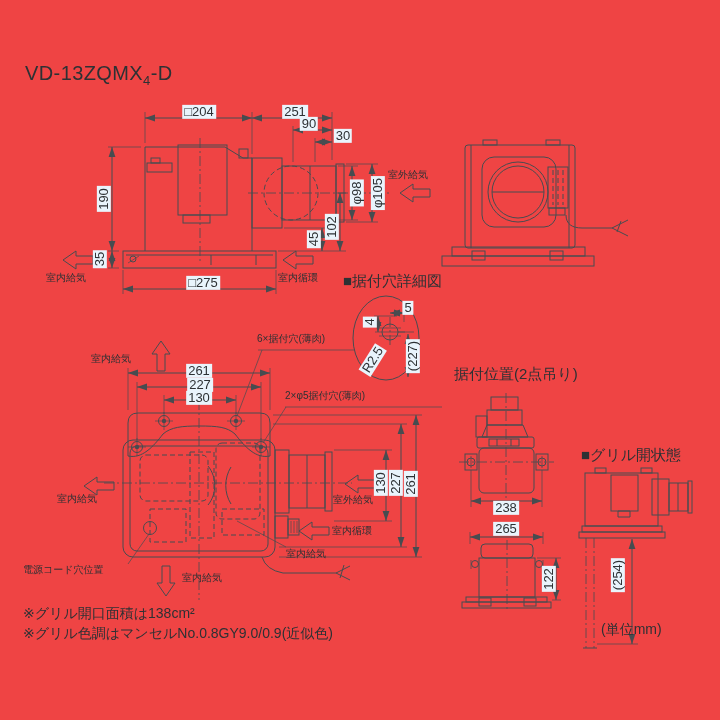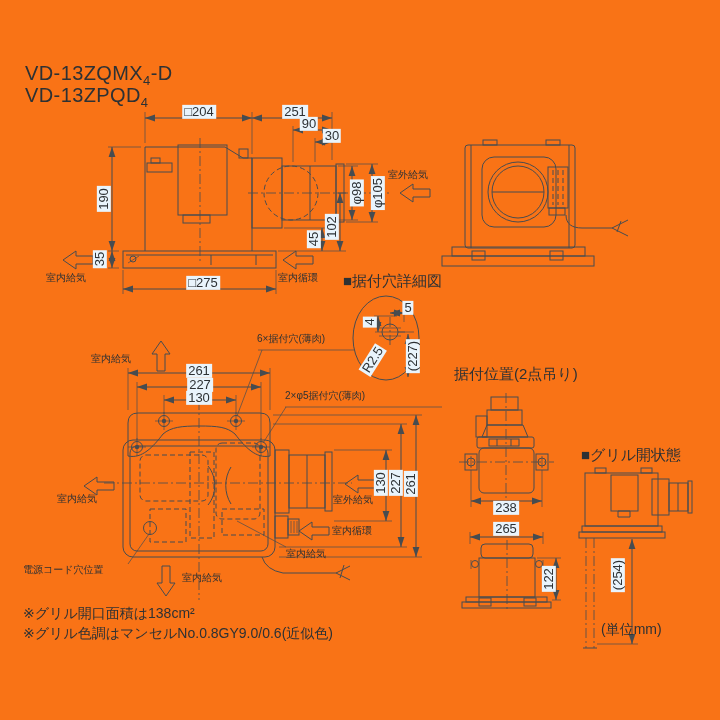--- a/index.html
+++ b/index.html
@@ -1,16 +1,16 @@
 <!DOCTYPE html>
 <html><head>
 <meta charset="utf-8">
 <style>
   html,body{margin:0;padding:0}
-  .page{position:relative;width:720px;height:720px;background:#f97316;
+  .page{position:relative;width:720px;height:720px;background:#ef4444;
         font-family:"Liberation Sans","DejaVu Sans",sans-serif;color:#2d3134;overflow:hidden}
   .page svg{position:absolute;left:0;top:0}
   .art{stroke:#474c50;fill:none;stroke-width:1}
   .art .dsh{stroke-dasharray:5 3}
   .art .cl{stroke-dasharray:10 3 2 3;stroke-width:.8}
   .art .thin{stroke-width:.7}
   .art .fillc{fill:#474c50;stroke:none}
   .t{position:absolute;white-space:nowrap}
   .model{font-size:20px;letter-spacing:.4px}
   .model sub{font-size:13px}
@@ -292,26 +292,25 @@
       <line x1="594" y1="538" x2="594" y2="648" class="cl"></line>
       <line x1="583" y1="648" x2="597" y2="648"></line>
       <line x1="597" y1="644" x2="638" y2="644" class="thin"></line>
       <line x1="632" y1="539" x2="632" y2="644" marker-start="url(#ah)" marker-end="url(#ah)"></line>
     </g>
 
   </g>
 </svg>
 
 <div class="t model" style="left:25px;top:62px"><span>VD-13ZQMX</span><sub>4</sub><span>-D</span></div>
-<div class="t model" style="left:25px;top:84px"><span>VD-13ZPQD</span><sub>4</sub><span></span></div>
 
 <div class="t dim" style="left:199px;top:112px">□204</div>
 <div class="t dim" style="left:295px;top:112px">251</div>
 <div class="t dim" style="left:309px;top:124px">90</div>
-<div class="t dim" style="left:332px;top:136px">30</div>
+<div class="t dim" style="left:343px;top:136px">30</div>
 <div class="t dim dimv" style="left:104px;top:199px">190</div>
 <div class="t dim dimv" style="left:100px;top:259px">35</div>
 <div class="t dim dimv" style="left:314px;top:239px">45</div>
 <div class="t dim dimv" style="left:332px;top:227px">102</div>
 <div class="t dim dimv" style="left:357px;top:193px">φ98</div>
 <div class="t dim dimv" style="left:378px;top:193px">φ105</div>
 <div class="t dim" style="left:203px;top:283px">□275</div>
 
 <div class="t lbl" style="left:388px;top:168px">室外給気</div>
 <div class="t lbl" style="left:46px;top:271px">室内給気</div>
@@ -342,16 +341,16 @@
 
 <div class="t head" style="left:454px;top:365px">据付位置(2点吊り)</div>
 <div class="t dim" style="left:506px;top:508px">238</div>
 <div class="t dim" style="left:506px;top:529px">265</div>
 <div class="t dim dimv" style="left:549px;top:579px">122</div>
 
 <div class="t head" style="left:581px;top:446px">■グリル開状態</div>
 <div class="t dim dimv" style="left:618px;top:575px">(254)</div>
 
 <div class="t note" style="left:23px;top:605px">※グリル開口面積は138cm²</div>
-<div class="t note" style="left:23px;top:625px">※グリル色調はマンセルNo.0.8GY9.0/0.6(近似色)</div>
+<div class="t note" style="left:23px;top:625px">※グリル色調はマンセルNo.0.8GY9.0/0.9(近似色)</div>
 <div class="t note" style="left:601px;top:621px">(単位mm)</div>
 
 </div>
 
 </body></html>

